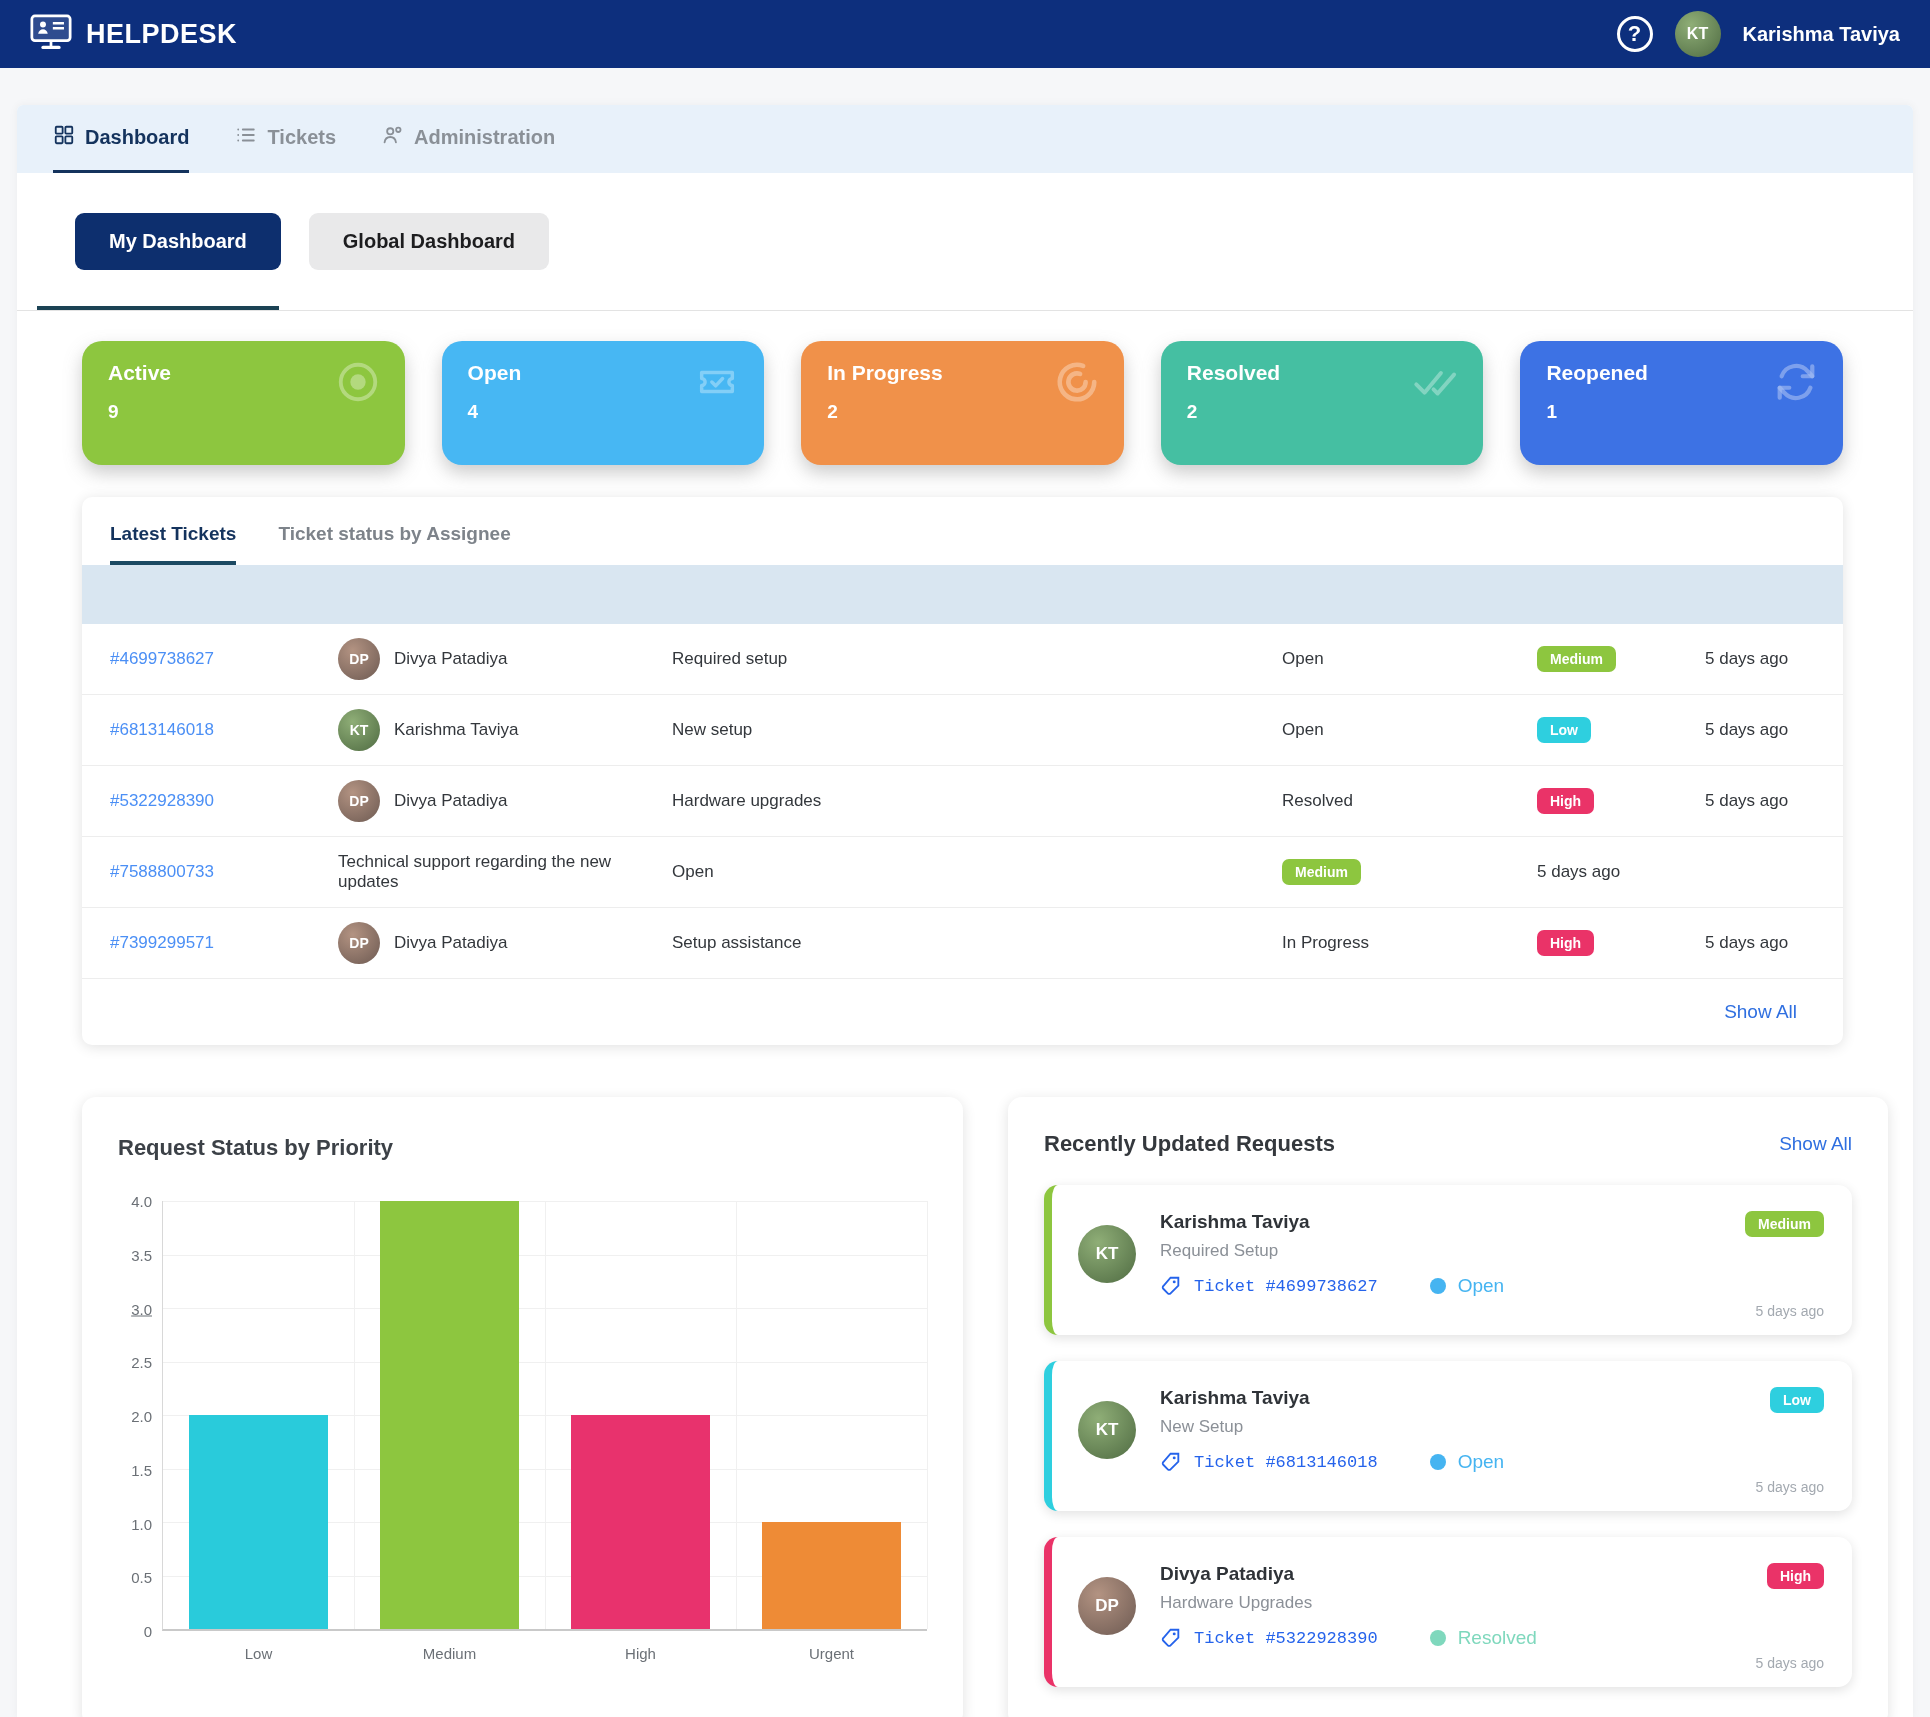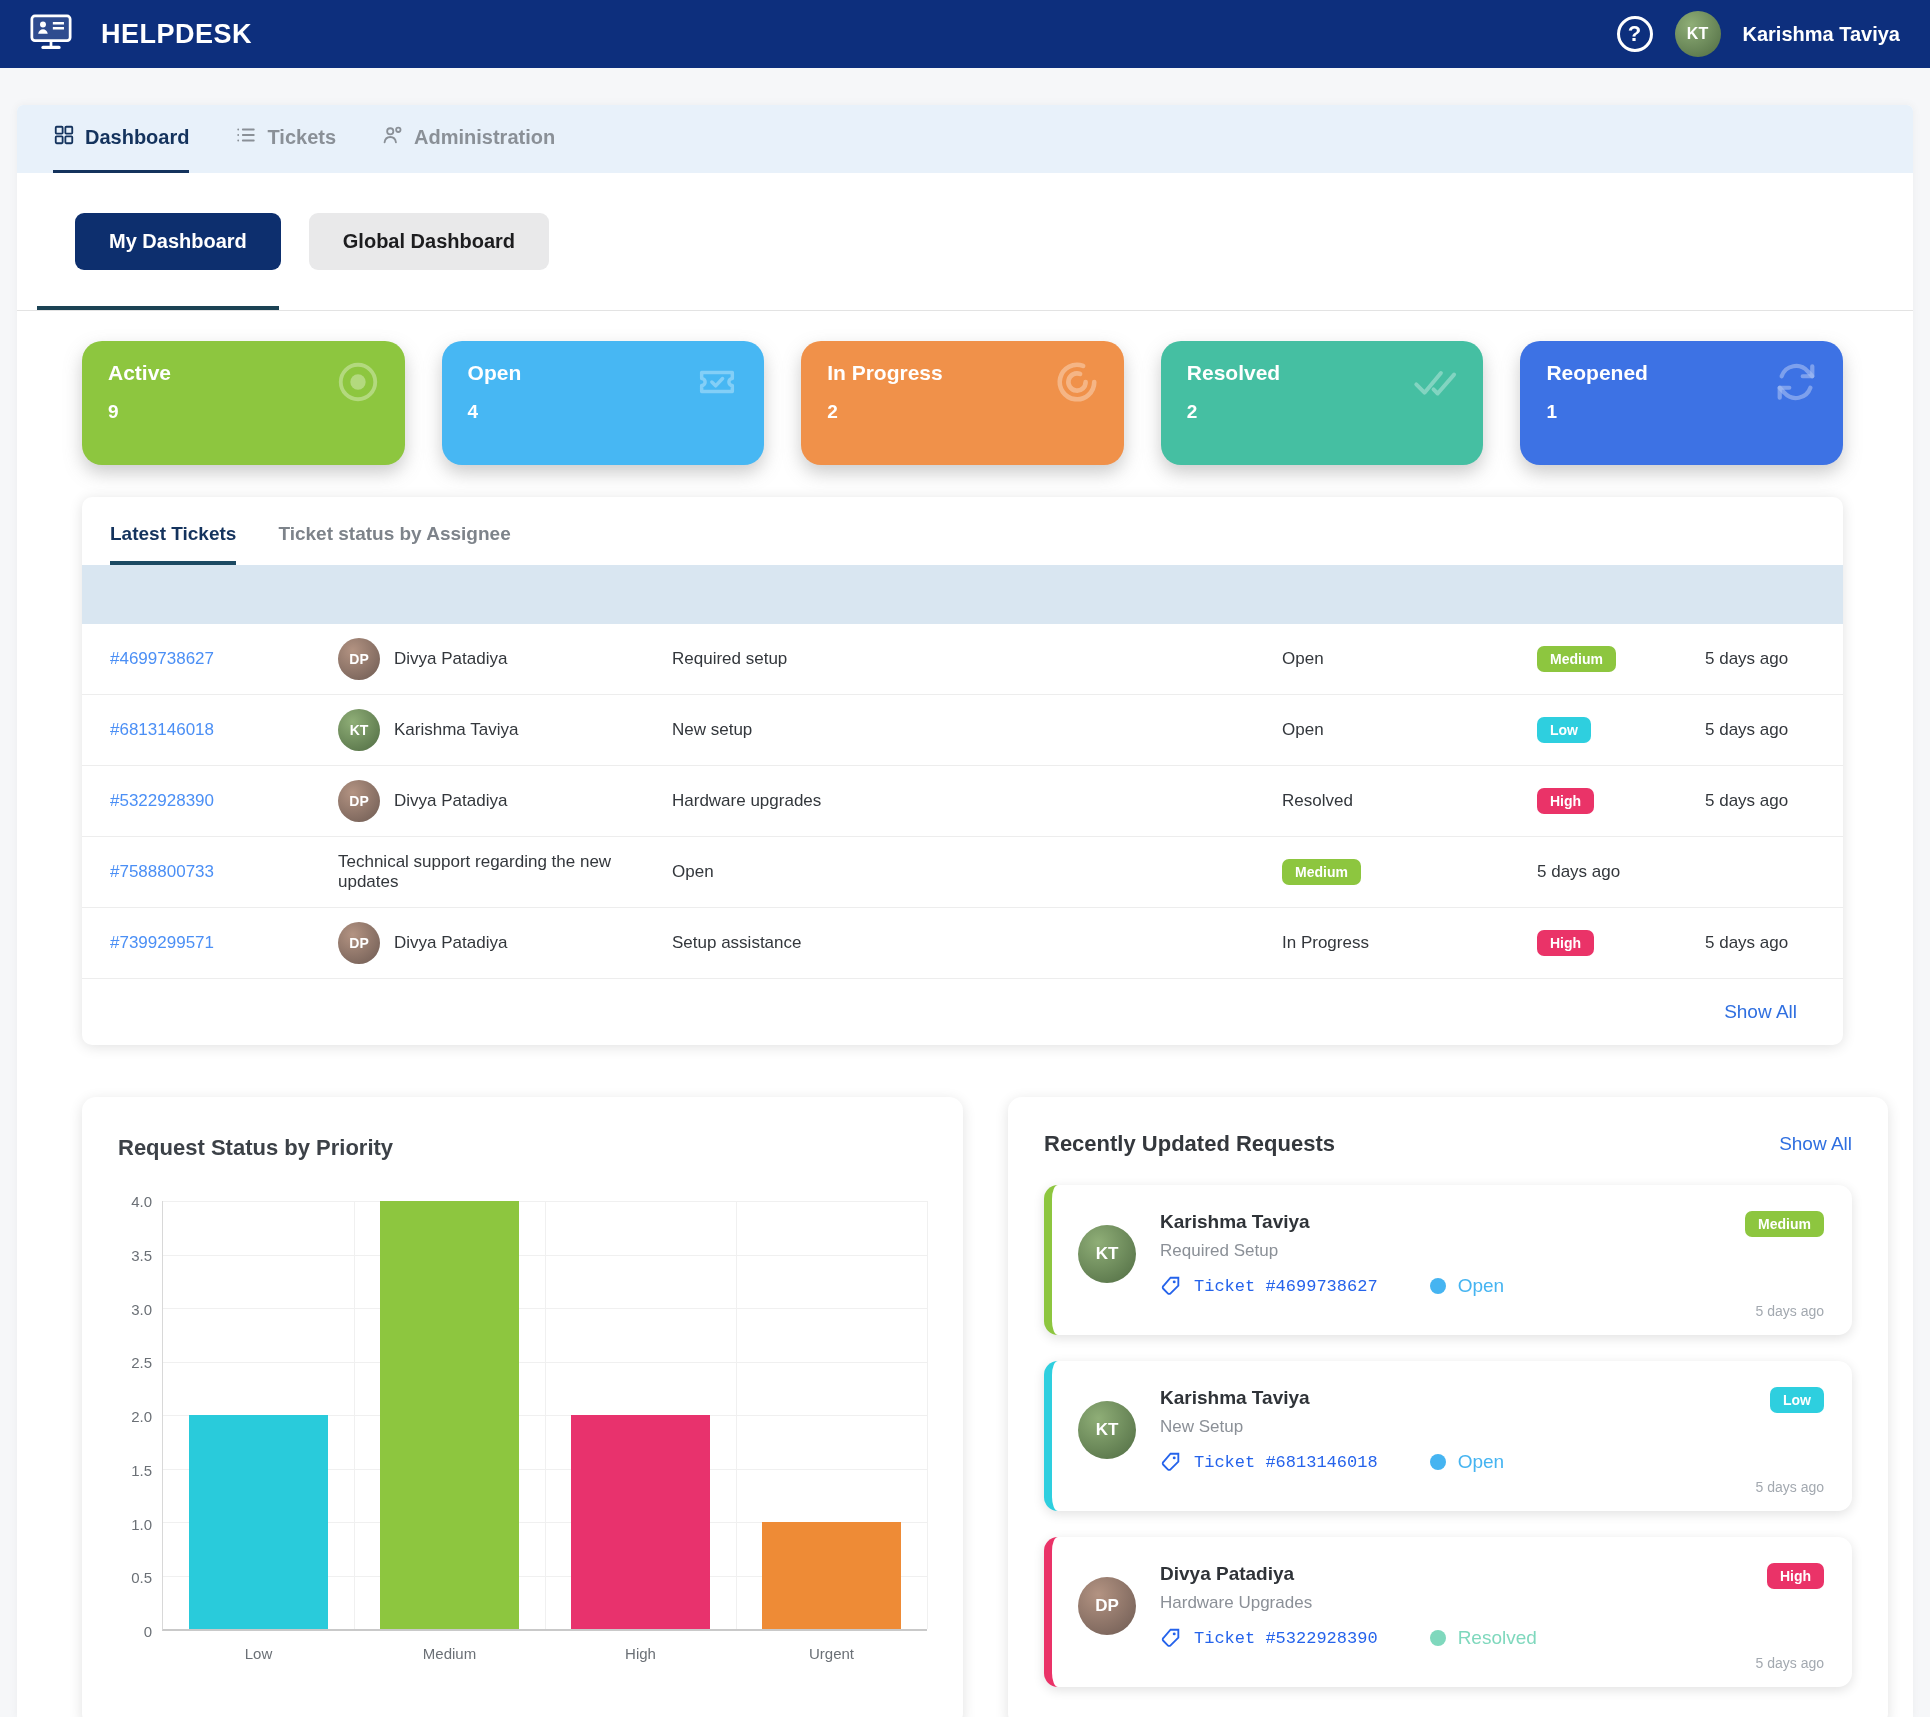--- a/index.html
+++ b/index.html
@@ -1,21 +1,21 @@
 <!DOCTYPE html>
 <html><head>
 <meta charset="utf-8">
 <style>
   * { margin:0; padding:0; box-sizing:border-box; }
   html,body { width:1930px; height:1717px; overflow:hidden; background:#f6f7f9;
     font-family:"Liberation Sans","DejaVu Sans",sans-serif; }
 
   
   .navbar { height:68px; background:#0d2f7d; display:flex; align-items:center; padding:0 30px; }
-  .brand { display:flex; align-items:center; gap:29px; }
+  .brand { display:flex; align-items:center; gap:14px; }
   .brand-title { color:#fff; font-size:27px; font-weight:bold; letter-spacing:.5px; }
   .nav-right { margin-left:auto; display:flex; align-items:center; gap:22px; }
   .help-circle { width:36px; height:36px; border:3px solid #fff; border-radius:50%;
     color:#fff; font-size:22px; font-weight:bold; display:flex; align-items:center; justify-content:center; cursor:pointer;}
   .nav-avatar { width:46px; height:46px; border-radius:50%; }
   .user-name { color:#fff; font-size:20px; font-weight:bold; }
 
   .avatar-circle { border-radius:50%; display:flex; align-items:center; justify-content:center;
     color:#fff; font-weight:bold; flex-shrink:0; }
 
@@ -298,21 +298,21 @@
       <section class="chart-card">
         <div class="chart-title">Request Status by Priority</div>
         <div class="chart-wrap">
           <div class="y-axis" id="y-axis">
               <div class="y-tick" style="top: 100%;">0</div>
               <div class="y-tick" style="top: 87.5%;">0.5</div>
               <div class="y-tick" style="top: 75%;">1.0</div>
               <div class="y-tick" style="top: 62.5%;">1.5</div>
               <div class="y-tick" style="top: 50%;">2.0</div>
               <div class="y-tick" style="top: 37.5%;">2.5</div>
-              <div class="y-tick" style="top: 25%;">3.0</div>
+              <div class="y-tick" style="top: 25%; text-decoration: underline;">3.0</div>
               <div class="y-tick" style="top: 12.5%;">3.5</div>
               <div class="y-tick" style="top: 0%;">4.0</div>
             </div>
           <div class="plot" id="plot">
             <div class="gridline-h" style="top: 87.5%;"></div>
               <div class="gridline-h" style="top: 75%;"></div>
               <div class="gridline-h" style="top: 62.5%;"></div>
               <div class="gridline-h" style="top: 50%;"></div>
               <div class="gridline-h" style="top: 37.5%;"></div>
               <div class="gridline-h" style="top: 25%;"></div>

